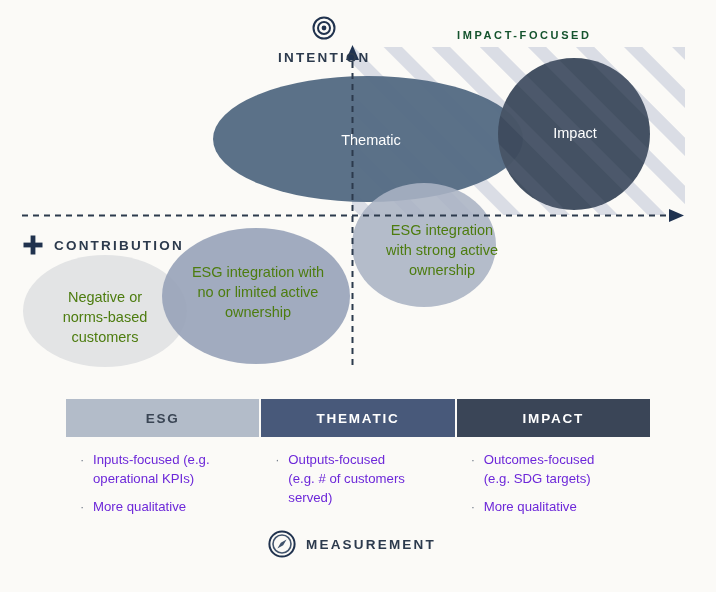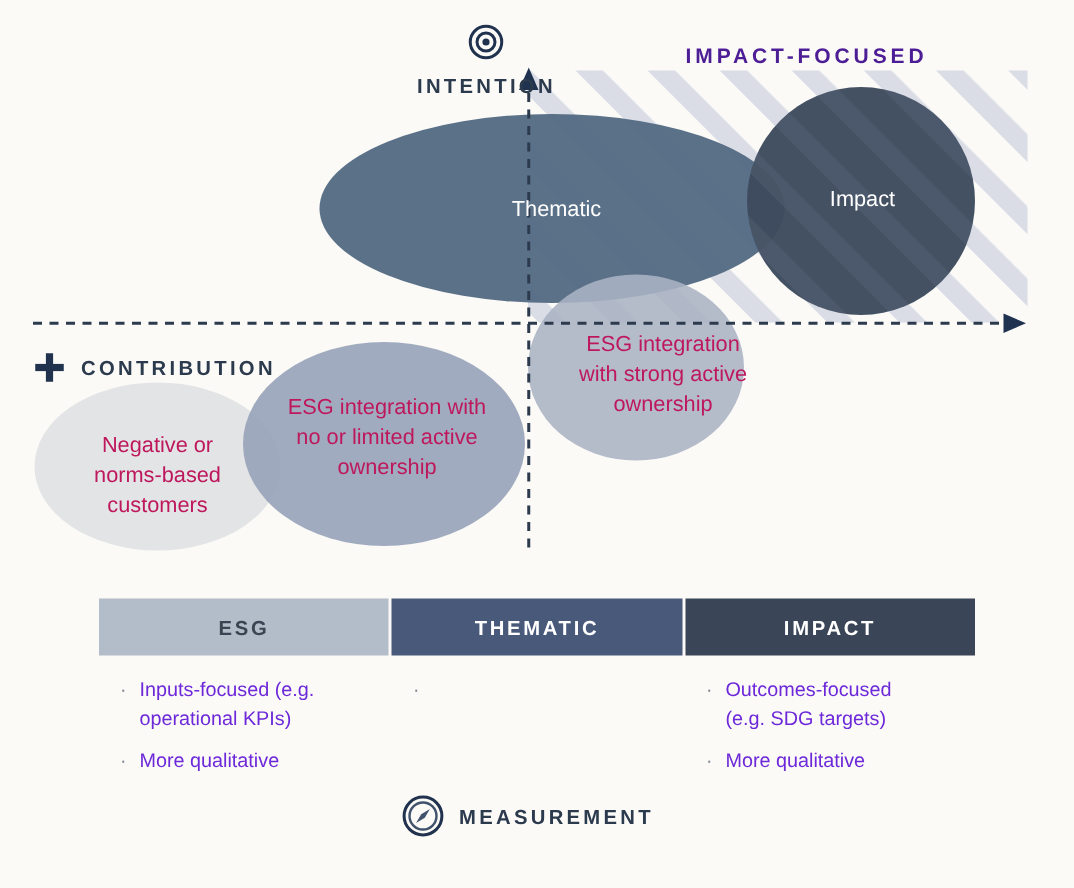--- a/index.html
+++ b/index.html
@@ -39,37 +39,37 @@
   }
 
   #intention-label { left: 278px; top: 16px; flex-direction: column; }
   #contribution-label { left: 22px; top: 186px; margin-top: 48px; }
   #measurement-label { left: 268px; top: 530px; }
 
   #impact-focused-label {
     position: absolute;
     left: 457px;
     top: 29px;
-    font-size: 14px;
+    font-size: 11px;
     letter-spacing: 2.6px;
     font-weight: 600;
-    color: #4c1d95;
+    color: #14532d;
     white-space: nowrap;
   }
 
   
   .bubble-text {
     position: absolute;
     text-align: center;
     font-size: 14.5px;
     line-height: 20px;
     white-space: pre-line;
     pointer-events: none;
   }
-  .bubble-text.dark { color: #be185d; }
+  .bubble-text.dark { color: #4d7c0f; }
   .bubble-text.light { color: #ffffff; }
 
   #txt-screening   { left: 30px;  top: 287px; width: 150px; }
   #txt-esg-limited { left: 168px; top: 262px; width: 180px; }
   #txt-esg-strong  { left: 362px; top: 220px; width: 160px; }
   #txt-thematic    { left: 296px; top: 130px; width: 150px; }
   #txt-impact      { left: 513px; top: 123px; width: 124px; }
 
   
   #table {
@@ -241,20 +241,23 @@
       </div>
       <div class="bullet-row">
         <span class="bullet-dot">·</span>
         <span class="bullet-body">More qualitative</span>
       </div>
     </div>
 
     <div class="td">
       <div class="bullet-row">
         <span class="bullet-dot">·</span>
+        <span class="bullet-body">Outputs-focused
+(e.g. # of customers
+served)</span>
       </div>
     </div>
 
     <div class="td">
       <div class="bullet-row">
         <span class="bullet-dot">·</span>
         <span class="bullet-body">Outcomes-focused
 (e.g. SDG targets)</span>
       </div>
       <div class="bullet-row">

